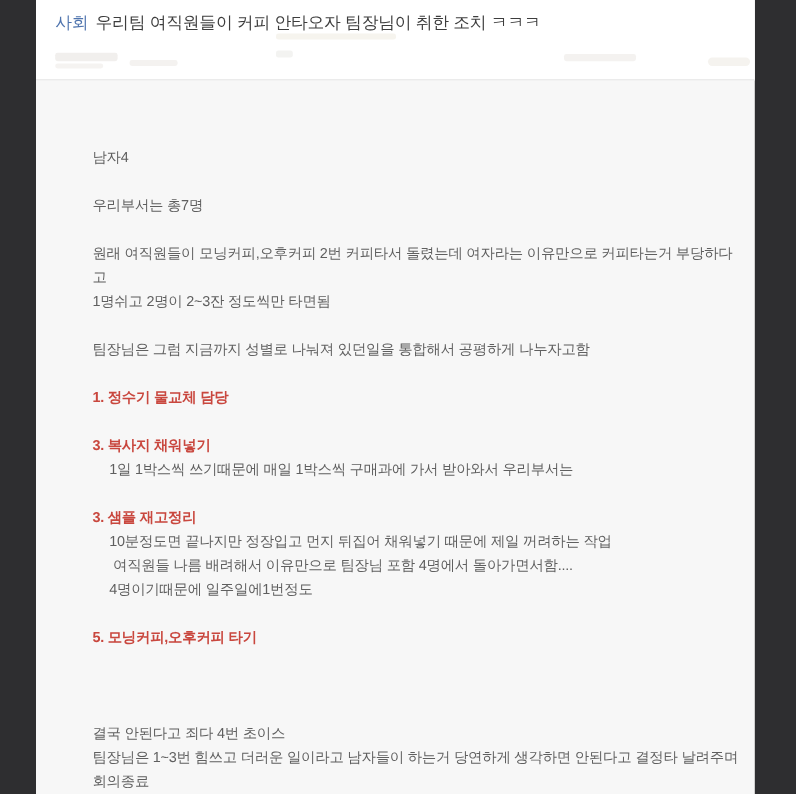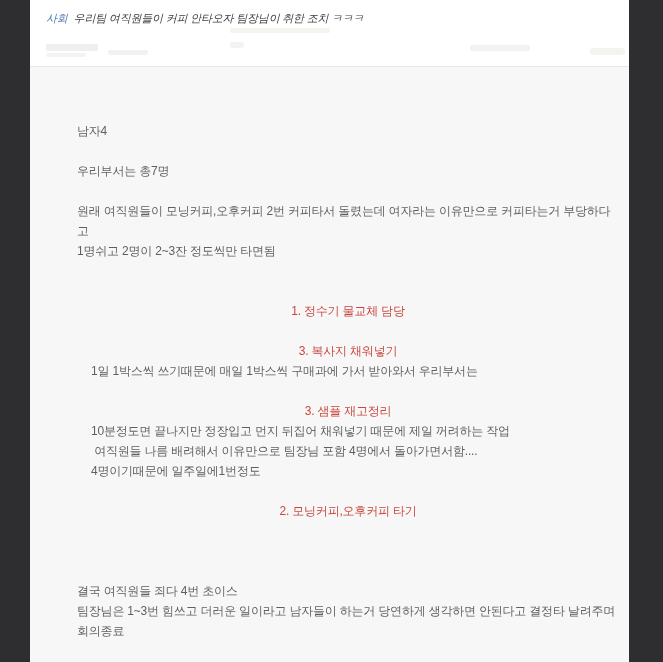--- a/index.html
+++ b/index.html
@@ -12,40 +12,40 @@
   .page{
     position:absolute;left:30px;top:0;width:599px;height:662px;
     background:var(--page-bg,#f7f7f7);
   }
   .title-area{
     position:relative;height:67px;background:#ffffff;
     border-bottom:1px solid #e7e7e7;box-sizing:border-box;
     padding:9px 16px 0 16px;
   }
   .title-line{
-    font-size:11px;line-height:18px;color:var(--title-text,#3d3d3d);
-    letter-spacing:-0.2px;white-space:nowrap;overflow:hidden;font-style:italic;
+    font-size:14px;line-height:18px;color:var(--title-text,#3d3d3d);
+    letter-spacing:-0.2px;white-space:nowrap;overflow:hidden;
   }
   .category{color:var(--category,#4f74ae);margin-right:6px;}
   .smudge{position:absolute;border-radius:2px;}
   .s0{left:200px;top:28px;width:100px;height:5px;background:#f6f4ee;}
   .s1{left:16px;top:44px;width:52px;height:7px;background:#f1efed;}
   .s2{left:16px;top:53px;width:40px;height:4px;background:#f5f3f1;}
   .s3{left:78px;top:50px;width:40px;height:5px;background:#f4f2f0;}
   .s4{left:200px;top:42px;width:14px;height:6px;background:#f3f3f1;}
   .s5{left:440px;top:45px;width:60px;height:6px;background:#f4f2f0;}
   .s6{left:560px;top:48px;width:35px;height:7px;background:#f5f3ef;border-radius:4px;}
   .post-body{
     padding:54px 10px 0 16px;
     font-size:12px;color:var(--body-text,#5f5f5f);
     letter-spacing:-0.2px;
   }
   .line{min-height:20px;line-height:20px;white-space:pre-wrap;margin-left:31px;}
   .t-blank{height:20px;}
-  .t-heading{color:var(--heading-red,#c9473e);font-weight:normal;text-align:center;}
+  .t-heading{color:var(--heading-red,#c9473e);font-weight:bold;}
   .t-indent{padding-left:14px;}
 </style>
 </head>
 <body>
 
 <div class="frame">
   <div class="page">
 
     <div class="title-area">
       <div class="title-line">
@@ -61,33 +61,34 @@
     </div>
 
     <div class="post-body" id="post-body">
         <div class="line">남자4</div>
         <div class="line t-blank"></div>
         <div class="line">우리부서는 총7명</div>
         <div class="line t-blank"></div>
         <div class="line">원래 여직원들이 모닝커피,오후커피 2번 커피타서 돌렸는데 여자라는 이유만으로 커피타는거 부당하다고</div>
         <div class="line">1명쉬고 2명이 2~3잔 정도씩만 타면됨</div>
         <div class="line t-blank"></div>
+        <div class="line">팀장님은 그럼 지금까지 성별로 나눠져 있던일을 통합해서 공평하게 나누자고함</div>
         <div class="line t-blank"></div>
         <div class="line t-heading">1. 정수기 물교체 담당</div>
         <div class="line t-blank"></div>
         <div class="line t-heading">3. 복사지 채워넣기</div>
         <div class="line t-indent">1일 1박스씩 쓰기때문에 매일 1박스씩 구매과에 가서 받아와서 우리부서는</div>
         <div class="line t-blank"></div>
         <div class="line t-heading">3. 샘플 재고정리</div>
         <div class="line t-indent">10분정도면 끝나지만 정장입고 먼지 뒤집어 채워넣기 때문에 제일 꺼려하는 작업</div>
         <div class="line t-indent"> 여직원들 나름 배려해서 이유만으로 팀장님 포함 4명에서 돌아가면서함....</div>
         <div class="line t-indent">4명이기때문에 일주일에1번정도</div>
         <div class="line t-blank"></div>
-        <div class="line t-heading">2. 모닝커피,오후커피 타기</div>
+        <div class="line t-heading">5. 모닝커피,오후커피 타기</div>
         <div class="line t-blank"></div>
         <div class="line t-blank"></div>
         <div class="line t-blank"></div>
-        <div class="line">결국 여직원들 죄다 4번 초이스</div>
+        <div class="line">결국 안된다고 죄다 4번 초이스</div>
         <div class="line">팀장님은 1~3번 힘쓰고 더러운 일이라고 남자들이 하는거 당연하게 생각하면 안된다고 결정타 날려주며 회의종료</div>
       </div>
 
   </div>
 </div>
 
 </body></html>

